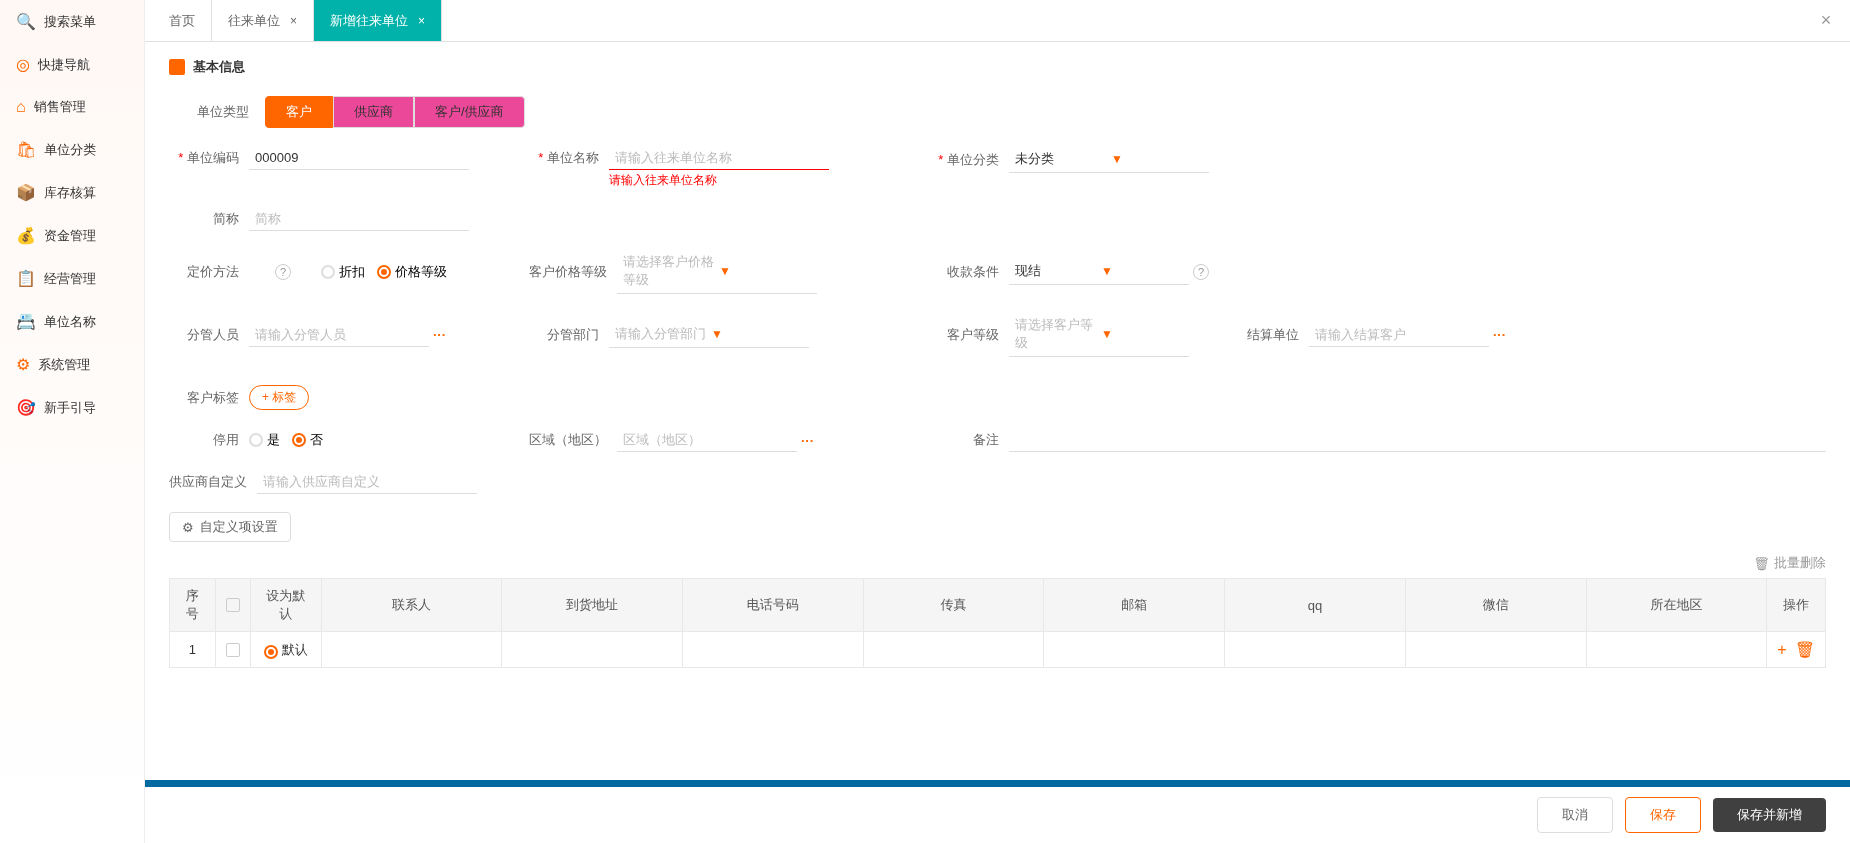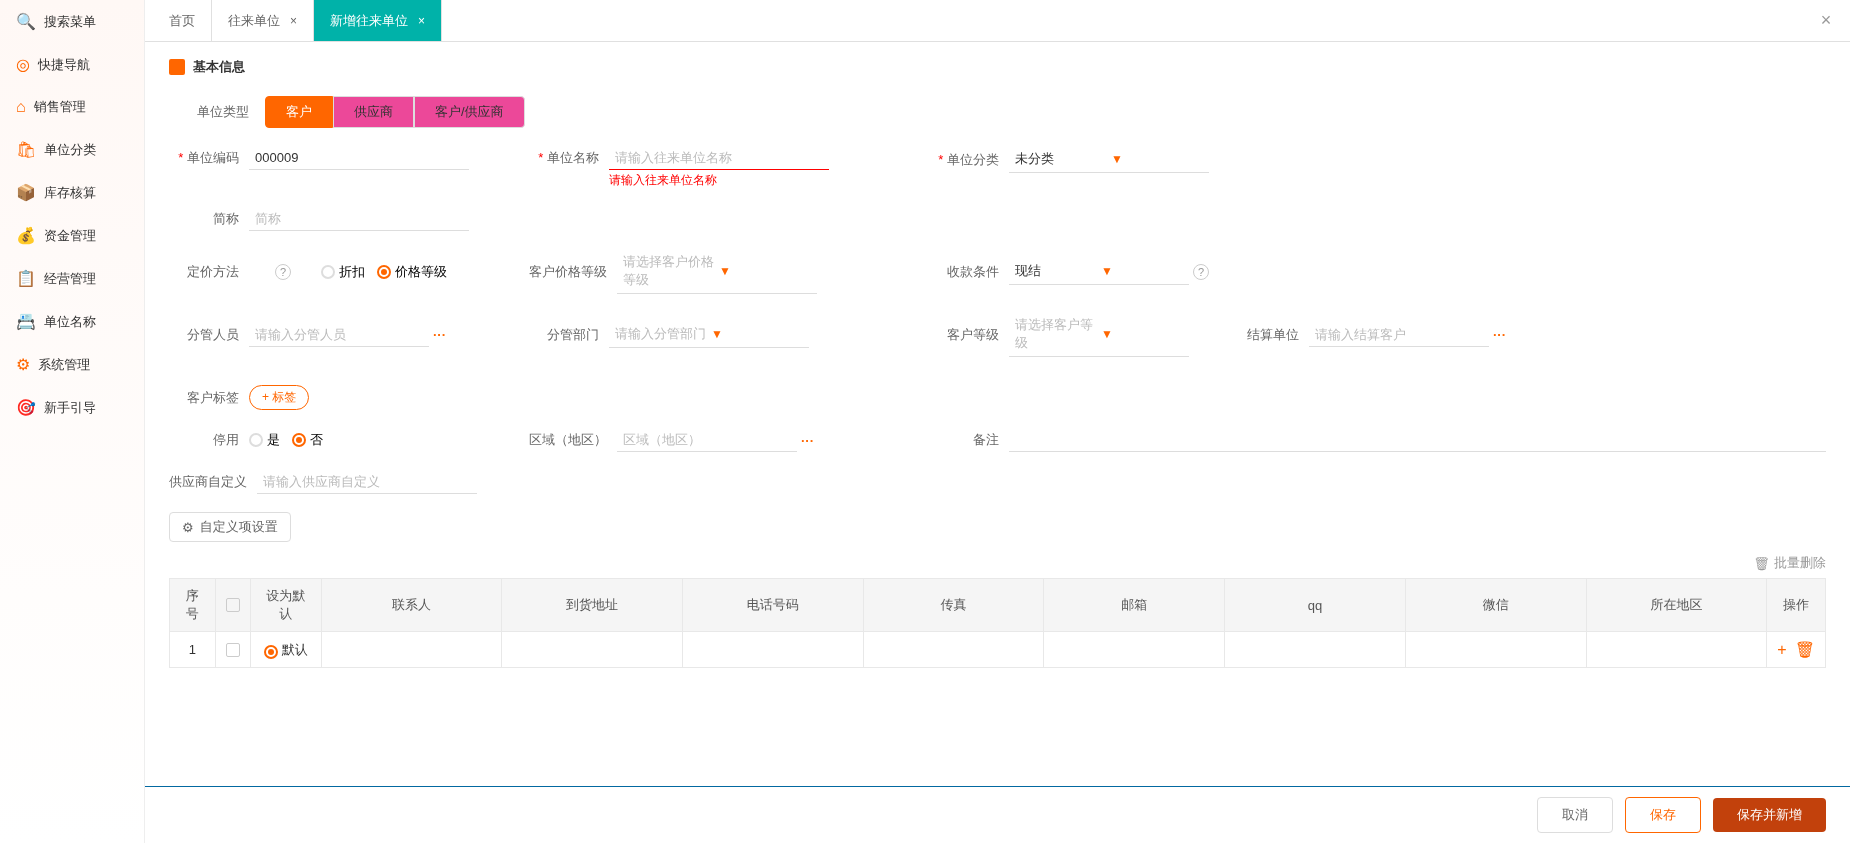--- a/index.html
+++ b/index.html
@@ -266,21 +266,21 @@
     .td-op-btn { color: #f60; cursor: pointer; font-size: 16px; }
     .td-op-btn.delete { color: #f60; }
 
     
     .footer {
       display: flex;
       align-items: center;
       justify-content: flex-end;
       padding: 10px 24px;
       background: #fff;
-      border-top: 1px solid #0369a1;
+      border-top: 7px solid #0369a1;
       gap: 12px;
     }
     .btn-cancel {
       padding: 8px 24px;
       border: 1px solid #ddd;
       background: #fff;
       color: #666;
       cursor: pointer;
       border-radius: 4px;
     }
@@ -288,21 +288,21 @@
       padding: 8px 24px;
       border: 1px solid #ddd;
       background: #fff;
       color: #f60;
       border-color: #f60;
       cursor: pointer;
       border-radius: 4px;
     }
     .btn-save-new {
       padding: 8px 24px;
-      background: #c2410c;
+      background: #404040;
       color: #fff;
       border: none;
       cursor: pointer;
       border-radius: 4px;
     }
 
     
     .custom-settings-btn {
       display: flex;
       align-items: center;

